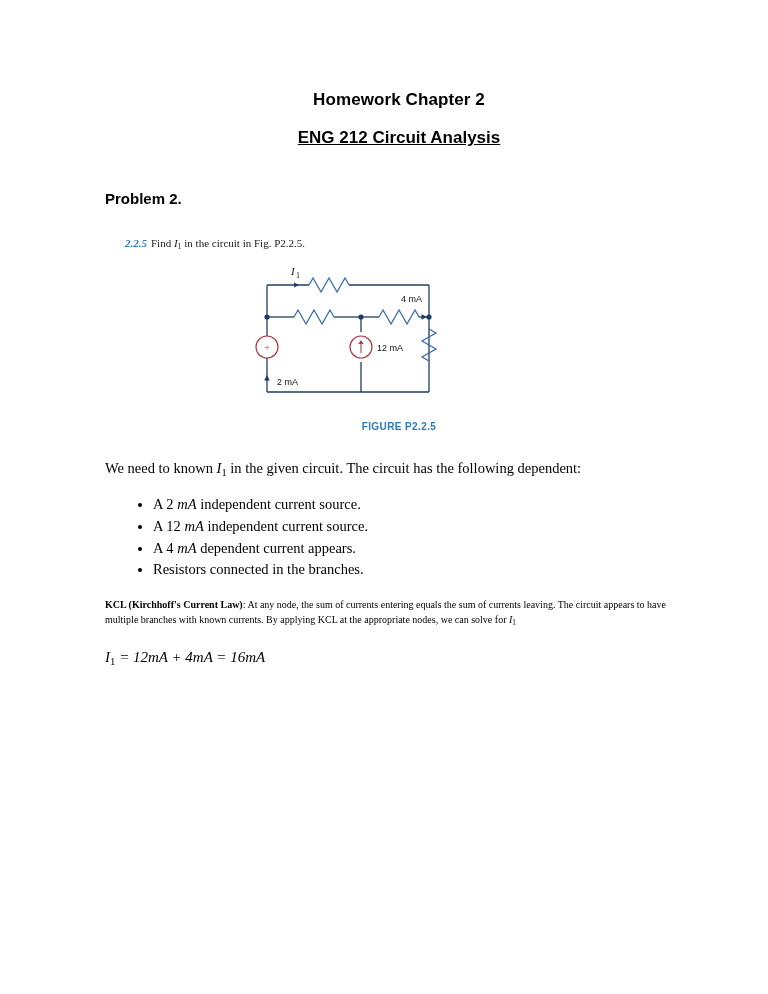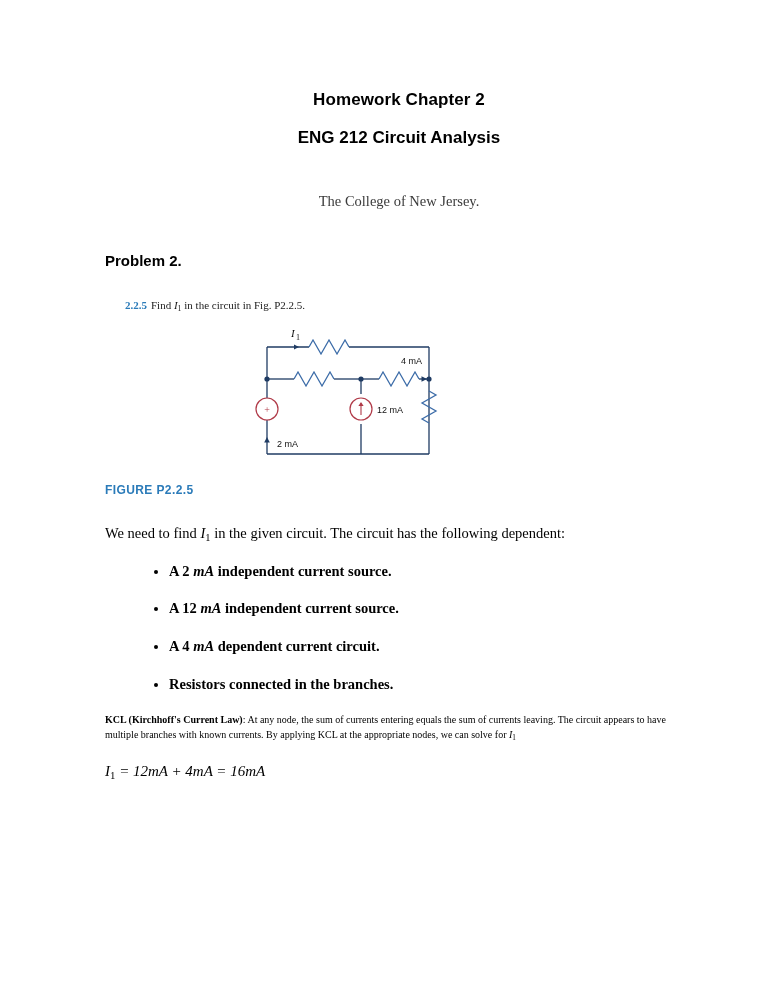--- a/index.html
+++ b/index.html
@@ -32,20 +32,21 @@
     font-weight: bold;
     font-size: 17px;
     letter-spacing: .1px;
     margin: 0 0 18px 0;
   }
   .doc-subtitle {
     font-family: "Liberation Sans", sans-serif;
     font-weight: bold;
     font-size: 17px;
     margin: 0;
+    text-decoration: underline;
   }
   .institution {
     text-align: center;
     font-family: "Liberation Serif", serif;
     font-size: 14.5px;
     color: #3b3b3b;
     margin-top: 45px;
   }
   .problem-heading {
     font-family: "Liberation Sans", sans-serif;
@@ -59,55 +60,56 @@
     margin-left: 20px;
     font-size: 11px;
     font-family: "Liberation Serif", serif;
     color: #1a1a1a;
   }
   .exercise-num {
     color: #2b7bb9;
     font-weight: bold;
     font-size: 11px;
     margin-right: 4px;
+    font-style: italic;
   }
   .var-i {
     font-style: italic;
   }
   sub {
     font-size: .72em;
     vertical-align: -0.25em;
   }
   .figure-wrap {
     margin-top: 6px;
     display: flex;
     justify-content: center;
   }
   .figure-caption {
+    text-align: center;
     color: #2b7bb9;
     font-family: "Liberation Sans", sans-serif;
     font-weight: bold;
-    font-size: 12px;
+    font-size: 10px;
     letter-spacing: .4px;
     margin-top: 4px;
   }
   .body-text {
     font-size: 14.5px;
     line-height: 1.45;
     margin-top: 26px;
   }
   ul.elements {
     margin: 12px 0 14px 0;
     padding-left: 48px;
     font-size: 14.5px;
     line-height: 1.5;
   }
   ul.elements li {
-    margin: 16px;
-    font-weight: bold;
+    margin: 0;
   }
   .italic {
     font-style: italic;
   }
   .kcl-para {
     font-size: 10px;
     line-height: 1.5;
     margin-top: 16px;
   }
   .kcl-label {
@@ -124,21 +126,20 @@
 </head>
 <body>
 
 <div class="page">
 
   <div class="title-block">
     <p class="doc-title">Homework Chapter 2</p>
     <p class="doc-subtitle">ENG 212 Circuit Analysis</p>
   </div>
 
-  <div class="institution">The College of New Jersey.</div>
 
   <div class="problem-heading">Problem 2.</div>
 
   <div class="exercise-line">
     <span class="exercise-num">2.2.5</span><span>Find </span><span class="var-i">I</span><sub>1</sub><span> in the circuit in Fig. P2.2.5.</span>
   </div>
 
   <div class="figure-wrap">
     <svg width="300" height="160" viewBox="0 0 300 160">
       <g stroke="#1f3b63" stroke-width="1.3" fill="none">
@@ -208,27 +209,27 @@
       <text x="47" y="21" font-family="Liberation Serif, serif" font-size="8" fill="#111">1</text>
       <text x="152" y="45" font-family="Liberation Sans, sans-serif" font-size="9" fill="#111">4 mA</text>
       <text x="128" y="94" font-family="Liberation Sans, sans-serif" font-size="9" fill="#111">12 mA</text>
       <text x="28" y="128" font-family="Liberation Sans, sans-serif" font-size="9" fill="#111">2 mA</text>
     </svg>
   </div>
 
   <div class="figure-caption">FIGURE P2.2.5</div>
 
   <p class="body-text">
-    <span>We need to find </span><span class="italic">I</span><sub>1</sub><span> in the given circuit. The circuit has the following dependent:</span>
+    <span>We need to known </span><span class="italic">I</span><sub>1</sub><span> in the given circuit. The circuit has the following dependent:</span>
   </p>
 
   <ul class="elements">
     <li><span>A 2 </span><span class="italic">mA</span><span> independent current source.</span></li>
     <li><span>A 12 </span><span class="italic">mA</span><span> independent current source.</span></li>
-    <li><span>A 4 </span><span class="italic">mA</span><span> dependent current circuit.</span></li>
+    <li><span>A 4 </span><span class="italic">mA</span><span> dependent current appears.</span></li>
     <li><span>Resistors connected in the branches.</span><span class="italic"></span><span></span></li>
   </ul>
 
   <p class="kcl-para">
     <span class="kcl-label">KCL (Kirchhoff's Current Law)</span><span>: At any node, the sum of currents entering equals the sum of currents leaving. The circuit appears to have multiple branches with known currents. By applying KCL at the appropriate nodes, we can solve for </span><span class="italic">I</span><sub>1</sub>
   </p>
 
   <div class="equation">
     <span class="italic">I</span><sub>1</sub><span class="italic"> = 12mA + 4mA = 16mA</span>
   </div>

